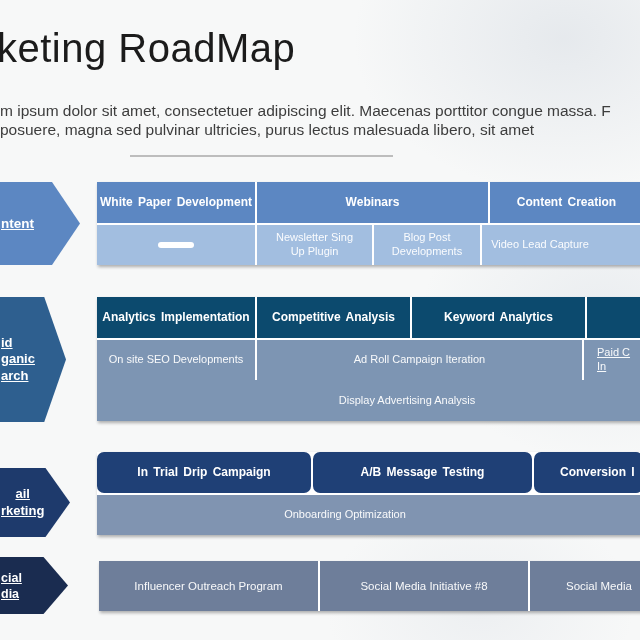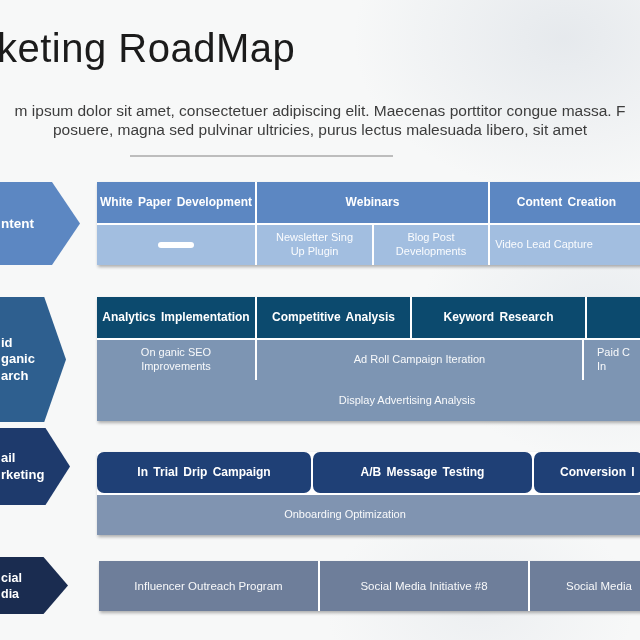--- a/index.html
+++ b/index.html
@@ -9,36 +9,36 @@
     background:
       radial-gradient(ellipse 300px 220px at 88% 6%, rgba(185,195,208,.28), transparent 70%),
       radial-gradient(ellipse 260px 200px at 94% 50%, rgba(180,192,206,.20), transparent 70%),
       radial-gradient(ellipse 220px 160px at 75% 95%, rgba(190,198,210,.18), transparent 70%),
       #f7f8f8;
   }
   .title{
     position:absolute;left:-3px;top:26px;white-space:nowrap;
     font-size:40px;color:#1b1b1b;letter-spacing:.5px;
   }
-  .sub{position:absolute;left:0;width:640px;text-align:center;white-space:nowrap;
+  .sub{position:absolute;left:0;width:640px;white-space:nowrap;
        color:#3d3d3d;font-size:15.5px;}
   .sub1{top:102px;}
   .sub2{top:121px;}
   .rule{position:absolute;left:130px;top:155px;width:263px;height:2px;background:#bdbdbd;}
 
   
   .arrow{position:absolute;left:0;display:flex;align-items:center;
          filter:drop-shadow(1px 2px 2px rgba(0,0,0,.30));}
   .arrow span{color:#fff;font-weight:bold;white-space:pre-line;line-height:1.28;padding-left:1px;}
   .arrow1{top:182px;width:80px;height:83px;background:#5C87C2;
           clip-path:polygon(0 0,65% 0,100% 50%,65% 100%,0 100%);font-size:13.5px;}
   .arrow2{top:297px;width:66px;height:125px;background:#2E5F8F;
           clip-path:polygon(0 0,67% 0,100% 50%,67% 100%,0 100%);font-size:13px;}
-  .arrow3{top:428px;width:70px;height:77px;background:#1E3A6C;
-          clip-path:polygon(0 0,65% 0,100% 50%,65% 100%,0 100%);font-size:13px;}
+  .arrow3{top:468px;width:70px;height:69px;background:#1E3A6C;
+          clip-path:polygon(0 0,65% 0,100% 50%,65% 100%,0 100%);font-size:13px;text-align:center;}
   .arrow4{top:557px;width:68px;height:57px;background:#1A2C50;
           clip-path:polygon(0 0,64% 0,100% 50%,64% 100%,0 100%);font-size:12.5px;}
 
   
   .tbl{position:absolute;left:97px;width:546px;background:#fff;
        display:flex;flex-direction:column;gap:2px;
        box-shadow:1px 2px 3px rgba(0,0,0,.30);}
   .row{display:flex;gap:2px;}
   .cell{display:flex;align-items:center;justify-content:center;text-align:center;
         color:#fff;box-sizing:border-box;}
@@ -62,21 +62,21 @@
   .fragcell{position:relative;overflow:hidden;}
 
   .tbl3{top:452px;}
   .t3h{height:41px;} .t3b{height:40px;}
   .c-l3h{background:#1F4076;border-radius:7px;} .c-l3b{background:#8094B1;}
 
   .tbl4{top:561px;left:99px;width:544px;}
   .t4r{height:50px;}
   .c-l4{background:#6E7E9A;font-size:11.5px;}
 
-  .pre{white-space:pre-line;}
+  .pre{white-space:pre-line;text-decoration:underline;}
   .leftal{justify-content:flex-start;text-align:left;}
 </style>
 </head>
 <body>
 
 <div class="slide">
 
   <div class="title">keting RoadMap</div>
   <div class="sub sub1">m ipsum dolor sit amet, consectetuer adipiscing elit. Maecenas porttitor congue massa. F</div>
   <div class="sub sub2">posuere, magna sed pulvinar ultricies, purus lectus malesuada libero, sit amet</div>
@@ -89,42 +89,42 @@
     <div class="row t1h">
       <div class="cell hcell c-l1h" style="width:158px">White Paper Development</div>
       <div class="cell hcell c-l1h" style="width:231px">Webinars</div>
       <div class="cell hcell c-l1h grow">Content Creation</div>
     </div>
     <div class="row t1b">
       <div class="cell bcell c-l1b" style="width:158px">
         <div class="dash"></div>
       </div>
       <div class="cell bcell c-l1b" style="width:115px;padding:0 16px">Newsletter Sing Up Plugin</div>
-      <div class="cell bcell c-l1b" style="width:114px;padding:0 17px">Blog Post Developments</div>
+      <div class="cell bcell c-l1b" style="width:106px;padding:0 17px">Blog Post Developments</div>
       <div class="cell bcell c-l1b grow" style="padding-right:45px">Video Lead Capture</div>
     </div>
   </div>
 
   <div class="arrow arrow2">
     <span class="pre">id
 ganic
 arch</span>
   </div>
   <div class="tbl tbl2">
     <div class="row t2h">
       <div class="cell hcell c-l2h" style="width:158px">Analytics Implementation</div>
       <div class="cell hcell c-l2h" style="width:153px">Competitive Analysis</div>
-      <div class="cell hcell c-l2h" style="width:173px">Keyword Research</div>
+      <div class="cell hcell c-l2h" style="width:173px">Keyword Analytics</div>
       <div class="cell hcell c-l2h grow fragcell">
         
       </div>
     </div>
     <div class="l2body">
       <div class="l2r2">
-        <div class="cell bcell" style="width:158px;padding:0 10px">On ganic SEO Improvements</div>
+        <div class="cell bcell" style="width:158px;padding:0 10px">On site SEO Developments</div>
         <div class="vline"></div>
         <div class="cell bcell" style="width:325px">Ad Roll Campaign Iteration</div>
         <div class="vline"></div>
         <div class="cell bcell grow leftal pre" style="padding-left:13px">Paid C
 In</div>
       </div>
       <div class="l2r3 bcell">Display Advertising Analysis</div>
     </div>
   </div>
 

